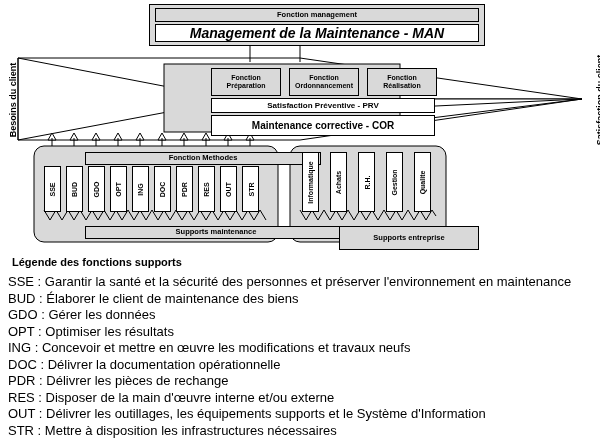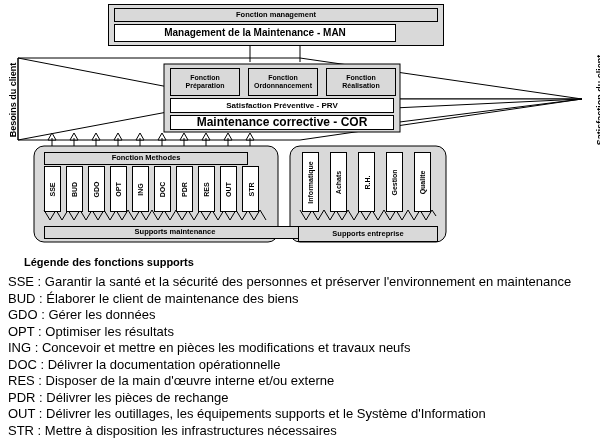--- a/index.html
+++ b/index.html
@@ -19,36 +19,37 @@
   .box {
     position:absolute;
     box-sizing:border-box;
     border:1px solid #000;
     background:#d9d9d9;
     display:flex; align-items:center; justify-content:center;
     text-align:center;
     font-size:7.5px;
     font-weight:bold;
     line-height:1.15;
+    margin-left:41px;
   }
   .box.white { background:#ffffff; }
 
   
   #mgmt-group { left:108px; top:4px; width:336px; height:42px; background:#d9d9d9; border:1px solid #000; }
   #mgmt-title { left:114px; top:8px; width:324px; height:14px; background:#d9d9d9; }
-  #mgmt-main  { left:114px; top:24px; width:282px; height:18px; background:#ffffff; font-size:10px; }
+  #mgmt-main  { left:114px; top:24px; width:324px; height:18px; background:#ffffff; font-size:14px;font-style:italic; }
   .mfunc { top:68px; width:70px; height:28px; background:#d9d9d9; font-size:7px; }
   #mfunc-0 { left:170px; }
   #mfunc-1 { left:248px; }
   #mfunc-2 { left:326px; }
   #prv { left:170px; top:98px; width:224px; height:15px; background:#ffffff; font-size:8px; }
-  #cor { left:170px; top:115px; width:224px; height:15px; background:#ffffff; font-size:12px; }
-  #fonction-methodes { left:44px; top:152px; width:204px; height:13px; background:#d9d9d9; font-size:7.5px; }
+  #cor { left:170px; top:115px; width:224px; height:21px; background:#ffffff; font-size:10px; }
+  #fonction-methodes { left:44px; top:152px; width:236px; height:13px; background:#d9d9d9; font-size:7.5px; }
   #supports-maint-label { left:44px; top:226px; width:262px; height:13px; background:#d9d9d9; font-size:7.5px; }
-  #supports-ent-label { left:298px; top:226px; width:140px; height:16px; background:#d9d9d9; font-size:7.5px; }
+  #supports-ent-label { left:298px; top:226px; width:140px; height:24px; background:#d9d9d9; font-size:7.5px; }
 
   .vlabel {
     position:absolute;
     border:1px solid #000;
     background:#ffffff;
     box-sizing:border-box;
     font-size:7px;
     font-weight:bold;
   }
   .vlabel span {
@@ -69,21 +70,21 @@
     font-weight:bold;
     white-space:nowrap;
   }
   .side-label span { display:block; transform:rotate(-90deg); transform-origin:center center; }
 
   
   .legend {
     position:absolute; left:8px; top:256px; width:584px;
   }
   .legend h2 {
-    margin:0 0 6px 16px;
+    margin:0 0 6px 4px;
     font-size:11px;
     font-weight:bold;
   }
   .legend ul { list-style:none; margin:0; padding:0; }
   .legend li {
     font-size:13px;
     line-height:16.5px;
     white-space:nowrap;
   }
 </style>
@@ -251,20 +252,20 @@
 
 </div>
 
 <div class="legend">
   <h2>Légende des fonctions supports</h2>
   <ul>
     <li>SSE : Garantir la santé et la sécurité des personnes et préserver l'environnement en maintenance</li>
     <li>BUD : Élaborer le client de maintenance des biens</li>
     <li>GDO : Gérer les données</li>
     <li>OPT : Optimiser les résultats</li>
-    <li>ING : Concevoir et mettre en pièces les modifications et travaux neufs</li>
+    <li>ING : Concevoir et mettre en œuvre les modifications et travaux neufs</li>
     <li>DOC : Délivrer la documentation opérationnelle</li>
+    <li>PDR : Délivrer les pièces de rechange</li>
     <li>RES : Disposer de la main d'œuvre interne et/ou externe</li>
-    <li>PDR : Délivrer les pièces de rechange</li>
     <li>OUT : Délivrer les outillages, les équipements supports et le Système d'Information</li>
     <li>STR : Mettre à disposition les infrastructures nécessaires</li>
   </ul>
 </div>
 
 </body></html>

